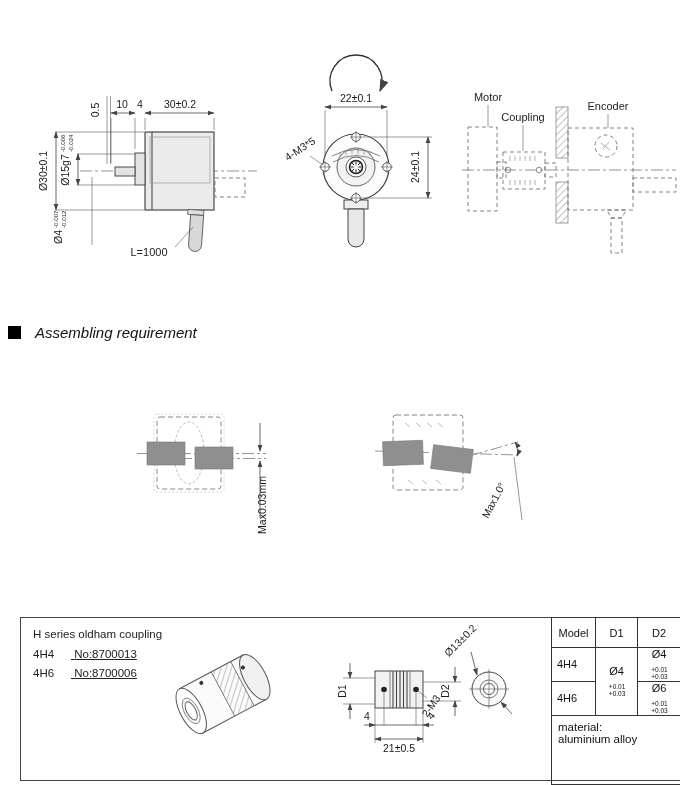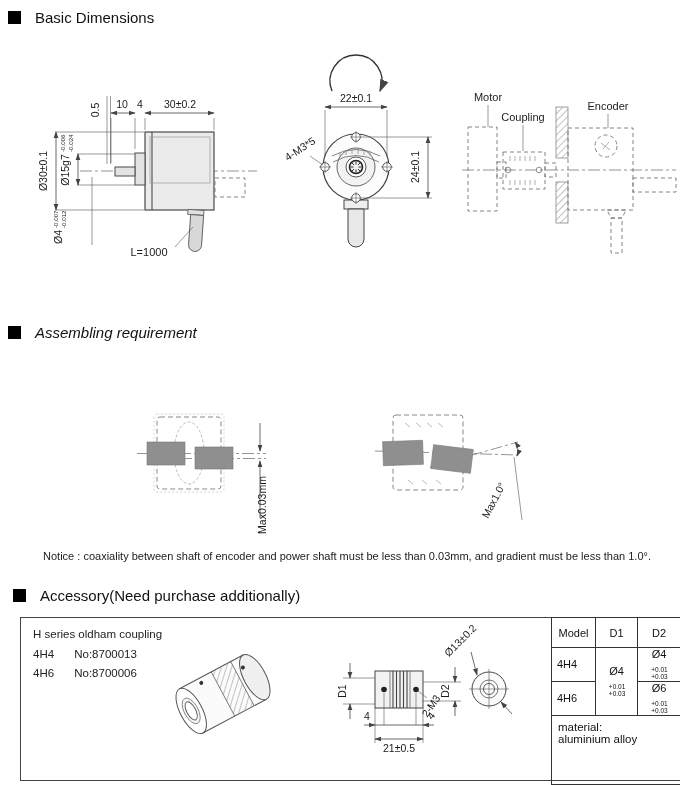--- a/index.html
+++ b/index.html
@@ -6,21 +6,21 @@
   .page{position:relative;width:680px;height:785px;background:#fff;
         font-family:"Liberation Sans",sans-serif;overflow:hidden;color:#111;}
   .sec{position:absolute;display:flex;align-items:center;gap:14px;font-size:15px;color:#111;}
   .sq{width:13px;height:13px;background:#000;flex:0 0 auto;}
   .notice{position:absolute;top:550px;left:0;width:680px;text-align:center;
           font-size:11px;color:#222;padding-left:14px;box-sizing:border-box;}
   .accbox{position:absolute;left:20px;top:617px;width:662px;height:164px;
           border:1.5px solid #444;box-sizing:border-box;}
   .accinfo{position:absolute;left:12px;top:10px;font-size:11.5px;color:#222;}
   .accinfo .t{margin-bottom:8px;}
-  .accinfo .row{margin-bottom:7px;}
+  .accinfo .row{margin-bottom:7px;text-decoration:underline;}
   .accinfo .m{display:inline-block;width:38px;}
   .acc-table{position:absolute;left:530px;top:-1px;border-collapse:collapse;
              font-size:11px;color:#111;table-layout:fixed;}
   .acc-table th,.acc-table td{border:1px solid #333;font-weight:normal;padding:0 5px;}
   .acc-table th{text-align:center;height:29px;}
   .acc-table td{height:32px;}
   .acc-table td.mod{text-align:left;}
   .acc-table td.tolcell{text-align:center;}
   .acc-table td.mat{height:58px;vertical-align:top;padding:5px 6px;font-size:11.5px;text-align:left;margin-left:23px;}
   .stack{display:inline-flex;flex-direction:column;font-size:6.5px;line-height:1.15;
@@ -45,24 +45,20 @@
     <defs>
       <marker id="ar" viewBox="0 0 10 10" refX="9" refY="5" markerWidth="9" markerHeight="9" orient="auto-start-reverse">
         <path d="M0,1.5 L10,5 L0,8.5 z" fill="#444"></path>
       </marker>
       <pattern id="hatch" width="5" height="5" patternUnits="userSpaceOnUse" patternTransform="rotate(45)">
         <line x1="0" y1="0" x2="0" y2="5" stroke="#999" stroke-width="1.2"></line>
       </pattern>
     </defs>
   </svg>
 
-  <div class="sec" style="left:8px;top:9px;">
-    <span class="sq"></span>
-    <span>Basic Dimensions</span>
-  </div>
 
   <svg style="left:25px;top:60px;" width="250" height="235" viewBox="0 0 250 235">
     <line class="cl" x1="55" y1="111" x2="232" y2="111"></line>
     <g>
       <rect x="120" y="72" width="69" height="78" fill="#ebebeb" stroke="#4a4a4a" stroke-width="1.2"></rect>
       <line class="med" x1="127" y1="72" x2="127" y2="150"></line>
       <rect x="125" y="77" width="60" height="46" fill="none" stroke="#999" stroke-width="0.7"></rect>
       <rect x="110" y="93" width="10" height="32" fill="#e3e3e3" stroke="#4a4a4a" stroke-width="1"></rect>
       <rect x="90" y="107" width="20" height="9" fill="#e3e3e3" stroke="#4a4a4a" stroke-width="1"></rect>
       <rect x="190" y="118" width="30" height="19" class="dsh"></rect>
@@ -294,26 +290,21 @@
       </g>
     <g>
       <path d="M167,71 Q170,64 165,57" fill="none" stroke="#555" stroke-width="0.8" marker-start="url(#ar)" marker-end="url(#ar)"></path>
       <line class="thin" x1="164" y1="72" x2="172" y2="135"></line>
       <g transform="translate(147,117) rotate(-62)">
         <text class="lbl" x="0" y="0" text-anchor="middle">Max1.0°</text>
       </g>
     </g>
   </svg>
 
-  <div class="notice">Notice : coaxiality between shaft of encoder and power shaft must be less than 0.03mm, and gradient must be less than 1.0°.</div>
-
-  <div class="sec" style="left:13px;top:587px;">
-    <span class="sq"></span>
-    <span>Accessory(Need purchase additionally)</span>
-  </div>
+
 
   <div class="accbox">
     <div class="accinfo">
       <div class="t">H series oldham coupling</div>
       <div class="row">
         <span class="m">4H4</span>
         <span>No:8700013</span>
       </div>
       <div class="row">
         <span class="m">4H6</span>

